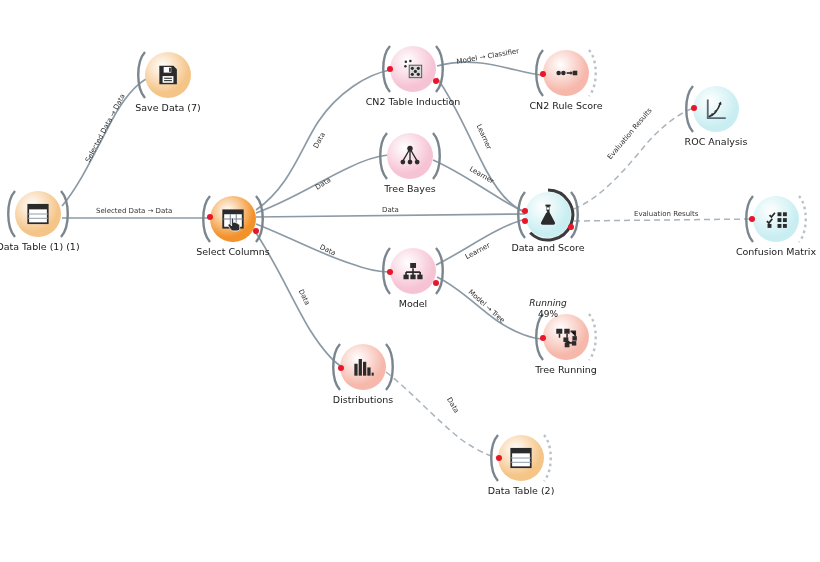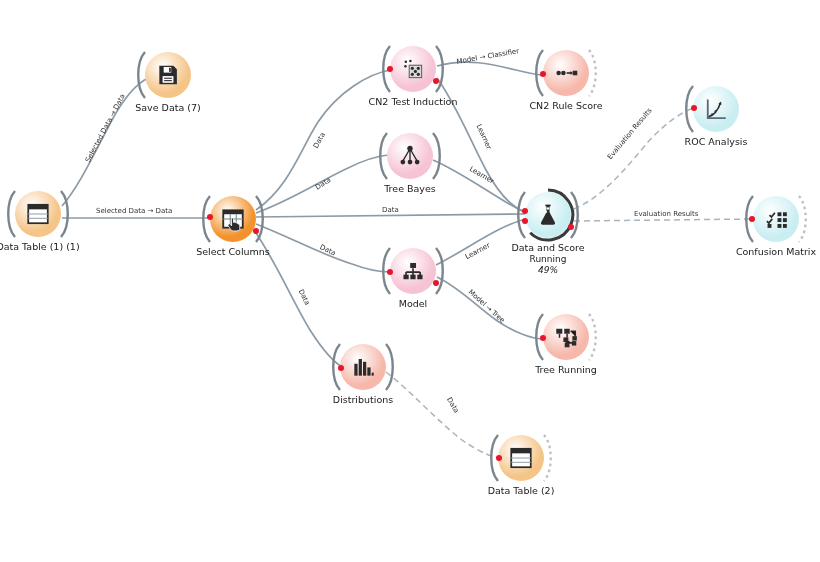--- a/index.html
+++ b/index.html
@@ -6,22 +6,22 @@
   body{width:820px;height:562px;overflow:hidden;
        font-family:"DejaVu Sans","Liberation Sans",sans-serif;}
   #canvas{position:relative;width:820px;height:562px;background:#ffffff;}
   #links{position:absolute;left:0;top:0;width:820px;height:562px;}
   .node{position:absolute;width:0;height:0;}
   .node .disc{position:absolute;left:-23px;top:-23px;width:46px;height:46px;
               border-radius:50%;display:flex;align-items:center;justify-content:center;}
   .node .glyph{width:26px;height:26px;display:block;}
   .node .caption{position:absolute;left:-110px;top:27px;width:220px;text-align:center;
                  font-size:9.5px;color:#1a1a1a;line-height:1.25;white-space:nowrap;}
-  .node .sub{display:block;font-size:9px;color:#1a1a1a;}
-  .node .pct{display:block;font-style:italic;font-size:9px;color:#1a1a1a;}
+  .node .sub{display:block;font-style:italic;font-size:9px;color:#1a1a1a;margin-top:44px;}
+  .node .pct{display:block;font-size:9px;color:#1a1a1a;}
   .dot{position:absolute;width:6px;height:6px;border-radius:50%;background:#e8162a;}
   .lbl{position:absolute;font-size:7px;color:#2e2e2e;white-space:nowrap;
        transform-origin:0 0;}
   .lbl.flat{color:#333;}
 </style>
 </head>
 <body>
 
 <div id="canvas">
 
@@ -111,21 +111,21 @@
             <circle cx="16.9" cy="11.4" r="1.45" fill="#2b2b2b"></circle>
             <circle cx="11.4" cy="16.9" r="1.45" fill="#2b2b2b"></circle>
             <circle cx="16.9" cy="16.9" r="1.45" fill="#2b2b2b"></circle>
             <circle cx="14.2" cy="14.2" r="1.45" fill="#2b2b2b"></circle>
             <circle cx="5.4" cy="5.3" r="1.15" fill="#2b2b2b"></circle>
             <circle cx="9.6" cy="4.6" r="1.15" fill="#2b2b2b"></circle>
             <circle cx="5" cy="9.5" r="1.15" fill="#2b2b2b"></circle>
           </svg>
         </div>
         <div class="dot" style="left: 20px; top: 9px;"></div>
-        <div class="caption"><span>CN2 Test Induction</span></div>
+        <div class="caption"><span>CN2 Table Induction</span></div>
       </div>
       <div class="node" style="left: 566px; top: 73px;">
         <svg width="16" height="52" viewBox="0 0 16 52" style="position: absolute; top: -26px; left: -36px;">
           <path d="M13 3 C 4 13, 4 39, 13 49" fill="none" stroke="#7a858e" stroke-width="2.4"></path>
         </svg>
         <svg width="16" height="52" viewBox="0 0 16 52" style="position: absolute; top: -26px; left: 20px;">
           <path d="M3 3 C 12 13, 12 39, 3 49" fill="none" stroke="#b9c2c9" stroke-width="2.4" stroke-dasharray="2.6,3.4"></path>
         </svg>
         <div class="disc" style="background: radial-gradient(circle at 38% 32%, rgb(255, 255, 255) 0%, rgb(246, 184, 171) 62%, rgb(246, 184, 171) 100%);">
           <svg viewBox="0 0 24 24" class="glyph">

